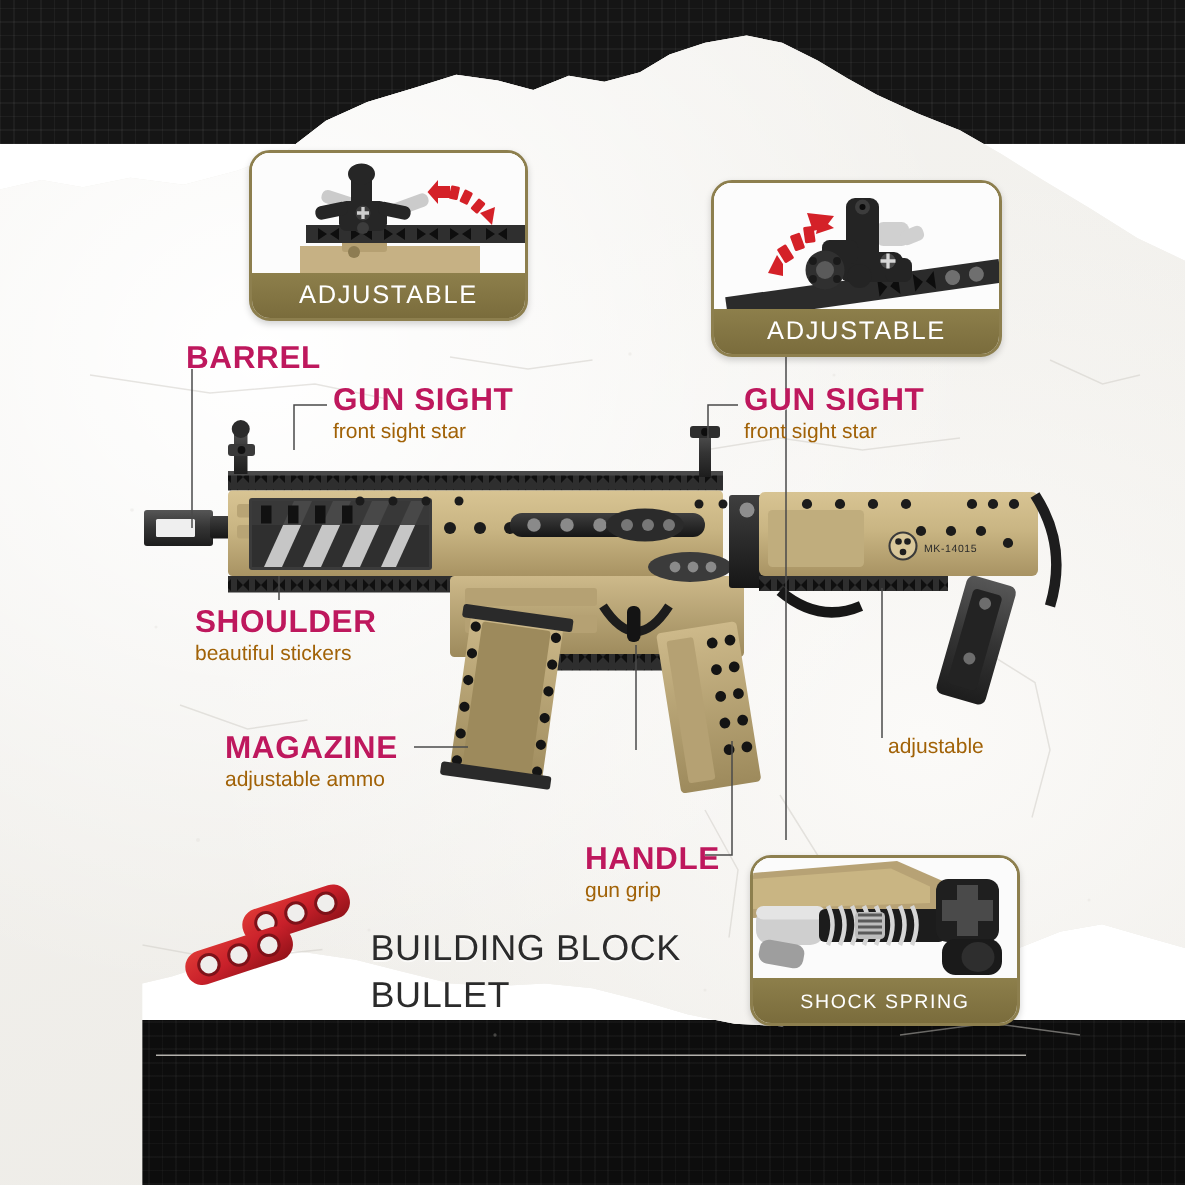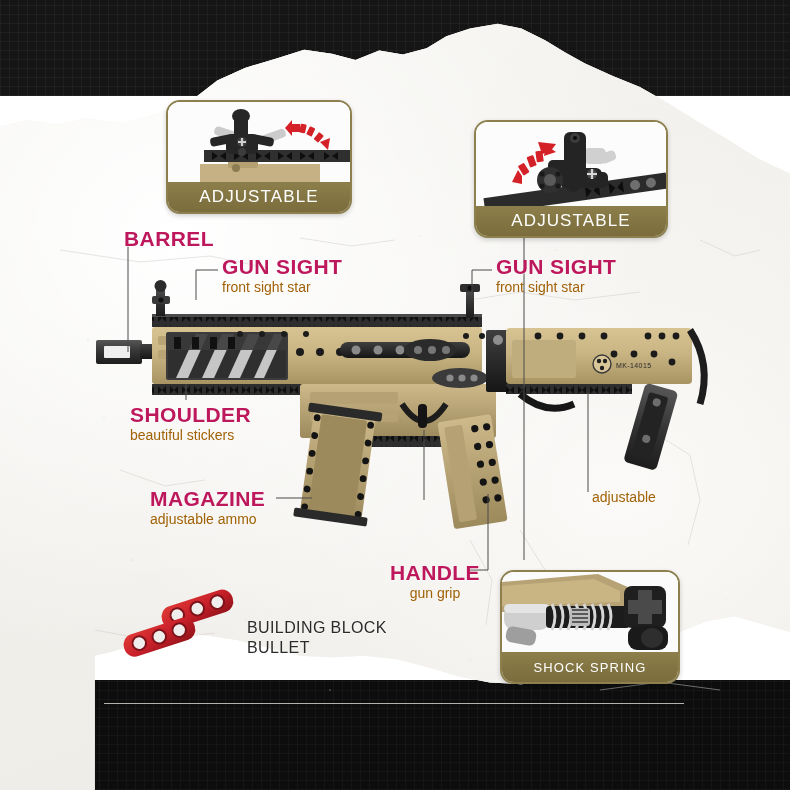--- a/index.html
+++ b/index.html
@@ -376,25 +376,25 @@
     <div class="s">adjustable ammo</div>
   </div>
 
 
   <div class="lbl" style="left:592px;top:488px">
     <div class="s">adjustable</div>
   </div>
 
   <div class="lbl" style="left:390px;top:562px">
     <div class="t">HANDLE</div>
-    <div class="s" style="text-align:center">gun grip</div>
+    <div class="s" style="text-align:left">gun grip</div>
   </div>
 
   <div class="lbl" style="left:247px;top:618px">
-    <div class="t" style="color:#2b2b2b;font-weight:400;font-size:16px;line-height:1.28">BUILDING BLOCK
+    <div class="t" style="color:#2b2b2b;font-weight:400;font-size:24px;line-height:1.28">BUILDING BLOCK
 BULLET</div>
   </div>
 
   <div class="card" style="left:166px;top:100px;width:182px;height:110px">
     <div class="shot">
       <svg width="182" height="80" viewBox="0 0 182 80">
         <rect width="182" height="80" fill="#fcfcfc"></rect>
 
         <rect x="32" y="62" width="120" height="18" fill="#c6b184"></rect>
         <rect x="60" y="58" width="30" height="8" rx="2" fill="#b5a072"></rect>

